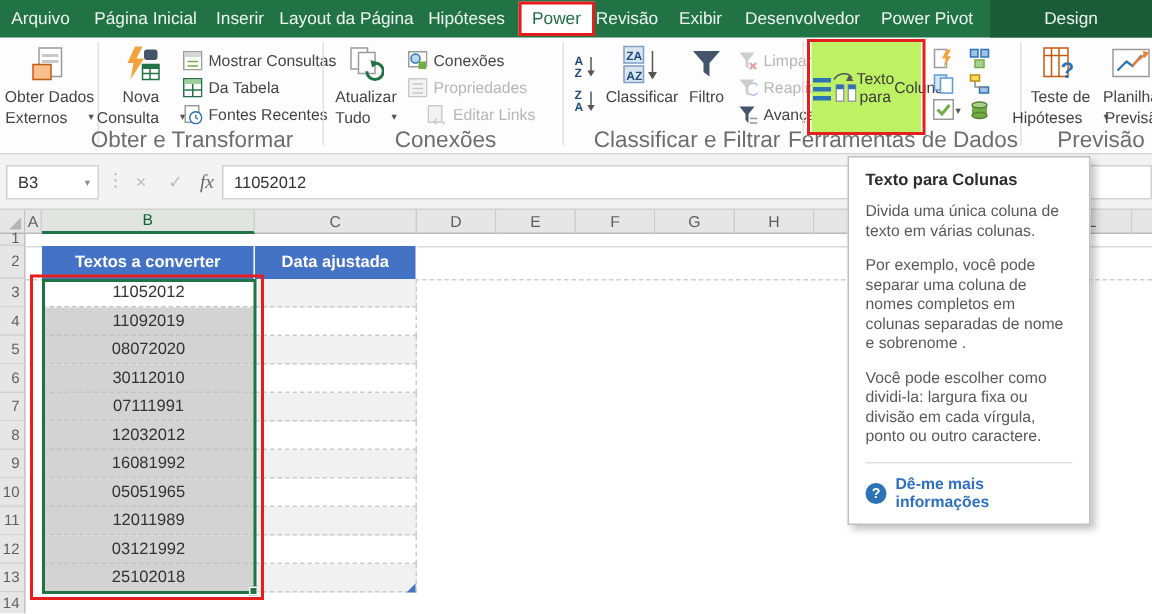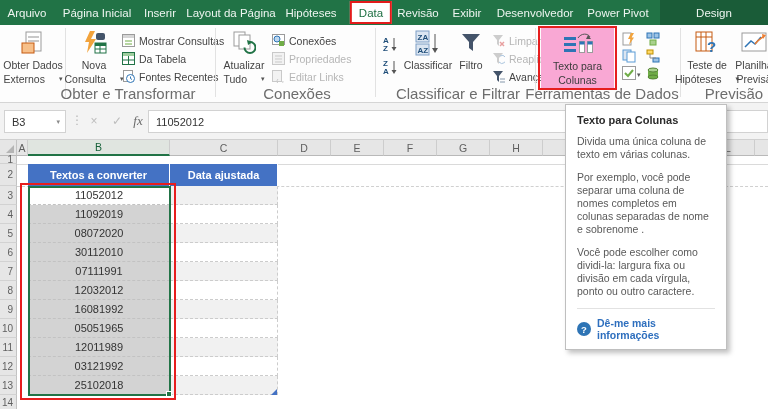--- a/index.html
+++ b/index.html
@@ -19,21 +19,21 @@
   .glabel { position:absolute; bottom:0; font-size:15px; color:#6d6d6d; transform:translateX(-50%); white-space:nowrap; }
   .bigbtn { position:absolute; top:3px; height:60px; display:flex; flex-direction:column; align-items:center; text-align:center;
             font-size:10.5px; color:#444; }
   .bigbtn .ic { height:28px; display:flex; align-items:center; justify-content:center; margin-top:1px; }
   .bigbtn .l { line-height:12px; margin-top:2px; white-space:nowrap; }
   .l2 { display:flex; align-items:center; justify-content:center; gap:14px; }
   .car { font-size:7px; color:#555; line-height:10px; }
   .srow { position:absolute; height:17px; display:flex; align-items:center; gap:4px; font-size:10.5px; color:#444; white-space:nowrap; }
   .srow.dis { color:#b6b6b6; }
   .smallbtn { position:absolute; width:22px; height:20px; display:flex; align-items:center; justify-content:center; }
-  .ttc-btn { position:absolute; left:541px; top:3px; width:73px; height:60px; background:#f9a8d4; display:flex; flex-direction:column; align-items:center; text-align:center; font-size:10.5px; color:#3c3c3c; }
+  .ttc-btn { position:absolute; left:541px; top:3px; width:73px; height:60px; background:#bef264; display:flex; flex-direction:row; align-items:center; text-align:center; font-size:10.5px; color:#3c3c3c; }
   .ttc-btn .ic { height:28px; display:flex; align-items:center; margin-top:2px; }
   .ttc-btn .l { line-height:12px; margin-top:2px; }
   .redbox-ttc { position:absolute; left:538px; top:1px; width:79px; height:64px; border:2px solid #e61e1e; pointer-events:none; z-index:8; }
   .igrid { position:absolute; width:16px; height:16px; display:flex; align-items:center; justify-content:center; }
 
   
   .fbar { position:absolute; left:0; top:103px; width:768px; height:37px; background:#f3f3f3; border-bottom:1px solid #d0d0d0; z-index:4; }
   .namebox { position:absolute; left:4px; top:7px; width:62px; height:23px; background:#fff; border:1px solid #d2d2d2;
              font-size:11px; color:#333; display:flex; align-items:center; padding-left:7px; }
   .namebox .nb-car { position:absolute; right:5px; font-size:7px; color:#8a8a8a; }
@@ -86,21 +86,21 @@
 </head>
 <body>
 
 <div class="tabbar">
   <div class="design-zone"></div>
   <div class="tab" style="left:97px">Página Inicial</div>
   <div class="tab" style="left:27px">Arquivo</div>
   <div class="tab" style="left:160px">Inserir</div>
   <div class="tab" style="left:231px">Layout da Página</div>
   <div class="tab" style="left:311px">Hipóteses</div>
-  <div class="tab active" style="left:371px">Data</div>
+  <div class="tab active" style="left:371px">Power</div>
   <div class="tab" style="left:418px">Revisão</div>
   <div class="tab" style="left:467px">Exibir</div>
   <div class="tab" style="left:535px">Desenvolvedor</div>
   <div class="tab" style="left:618px">Power Pivot</div>
   <div class="tab" style="left:714px">Design</div>
 </div>
 
 <div class="ribbon">
 
   <div class="bigbtn" style="left:3px; width:60px;">
@@ -201,21 +201,21 @@
     <span>
         <svg width="13" height="13">
           <rect x="0.5" y="0.5" width="12" height="12" fill="#f2f2f2" stroke="#c9c9c9"></rect>
           <line x1="3" y1="4" x2="10" y2="4" stroke="#c9c9c9"></line>
           <line x1="3" y1="7" x2="10" y2="7" stroke="#c9c9c9"></line>
           <line x1="3" y1="10" x2="10" y2="10" stroke="#c9c9c9"></line>
         </svg>
       </span>
     <span>Propriedades</span>
   </div>
-  <div class="srow dis" style="left:272px; top:43px;text-align:right;">
+  <div class="srow dis" style="left:285px; top:43px;text-align:right;">
     <span>
         <svg width="13" height="13">
           <rect x="0.5" y="0.5" width="9" height="11" fill="#f2f2f2" stroke="#c9c9c9"></rect>
           <path d="M6 9 a3 3 0 1 0 5 2" fill="none" stroke="#c9c9c9"></path>
         </svg>
       </span>
     <span>Editar Links</span>
   </div>
   <div class="glabel" style="left:297px">Conexões</div>
   <div class="gsep" style="left:375px"></div>

